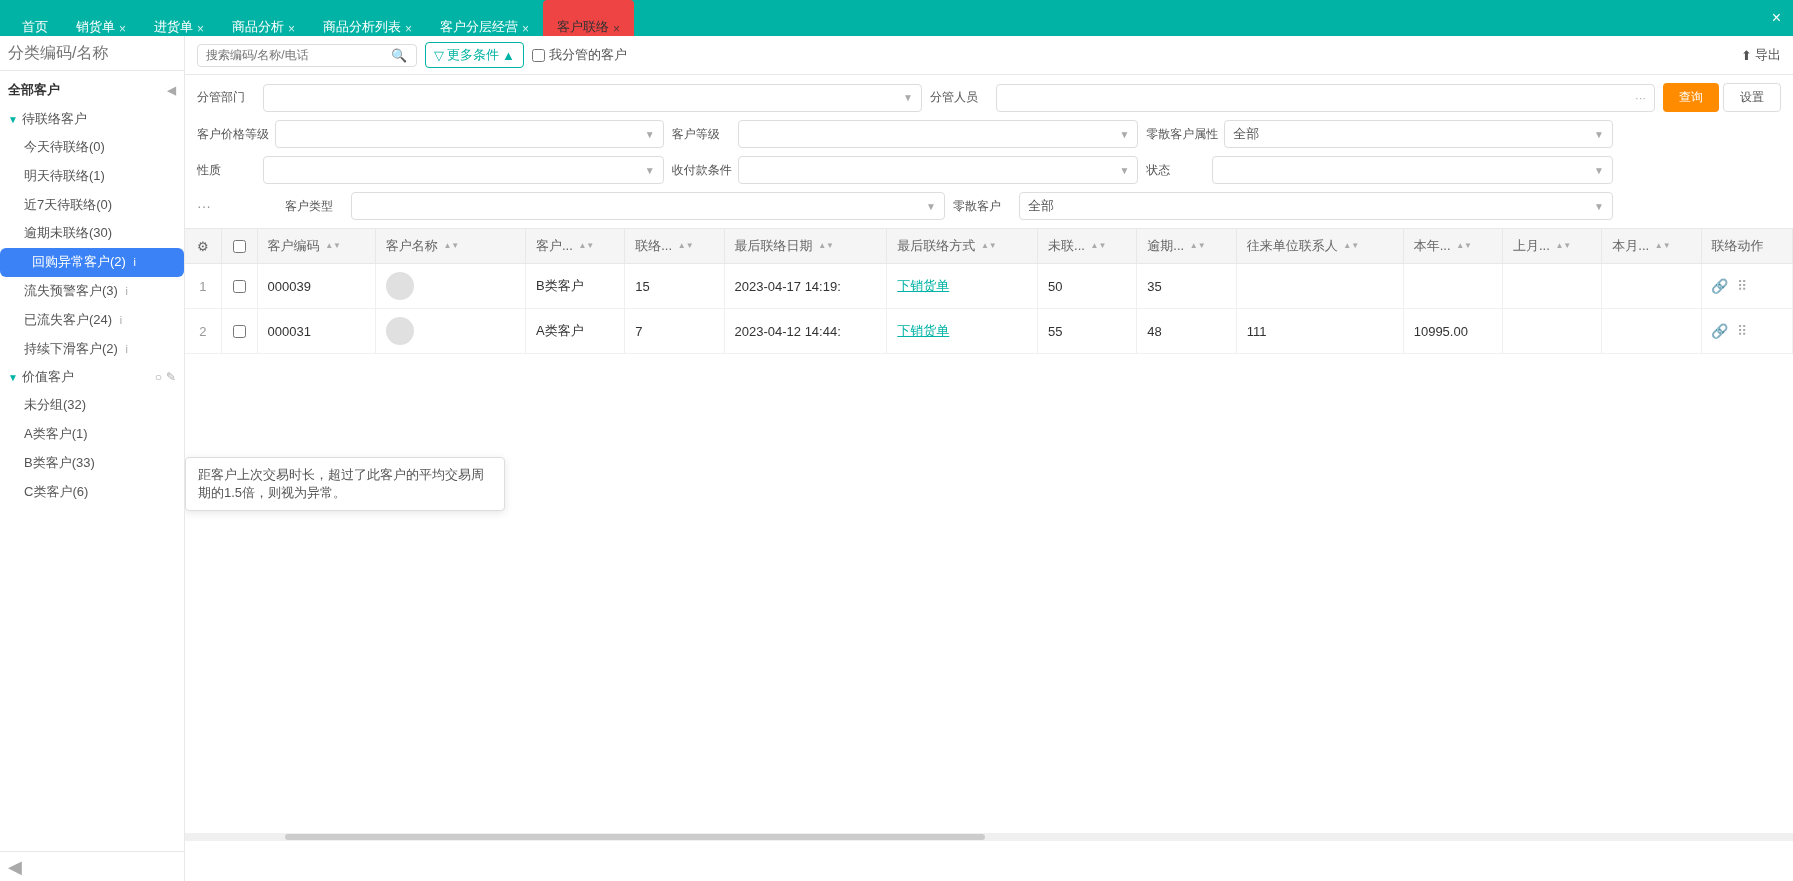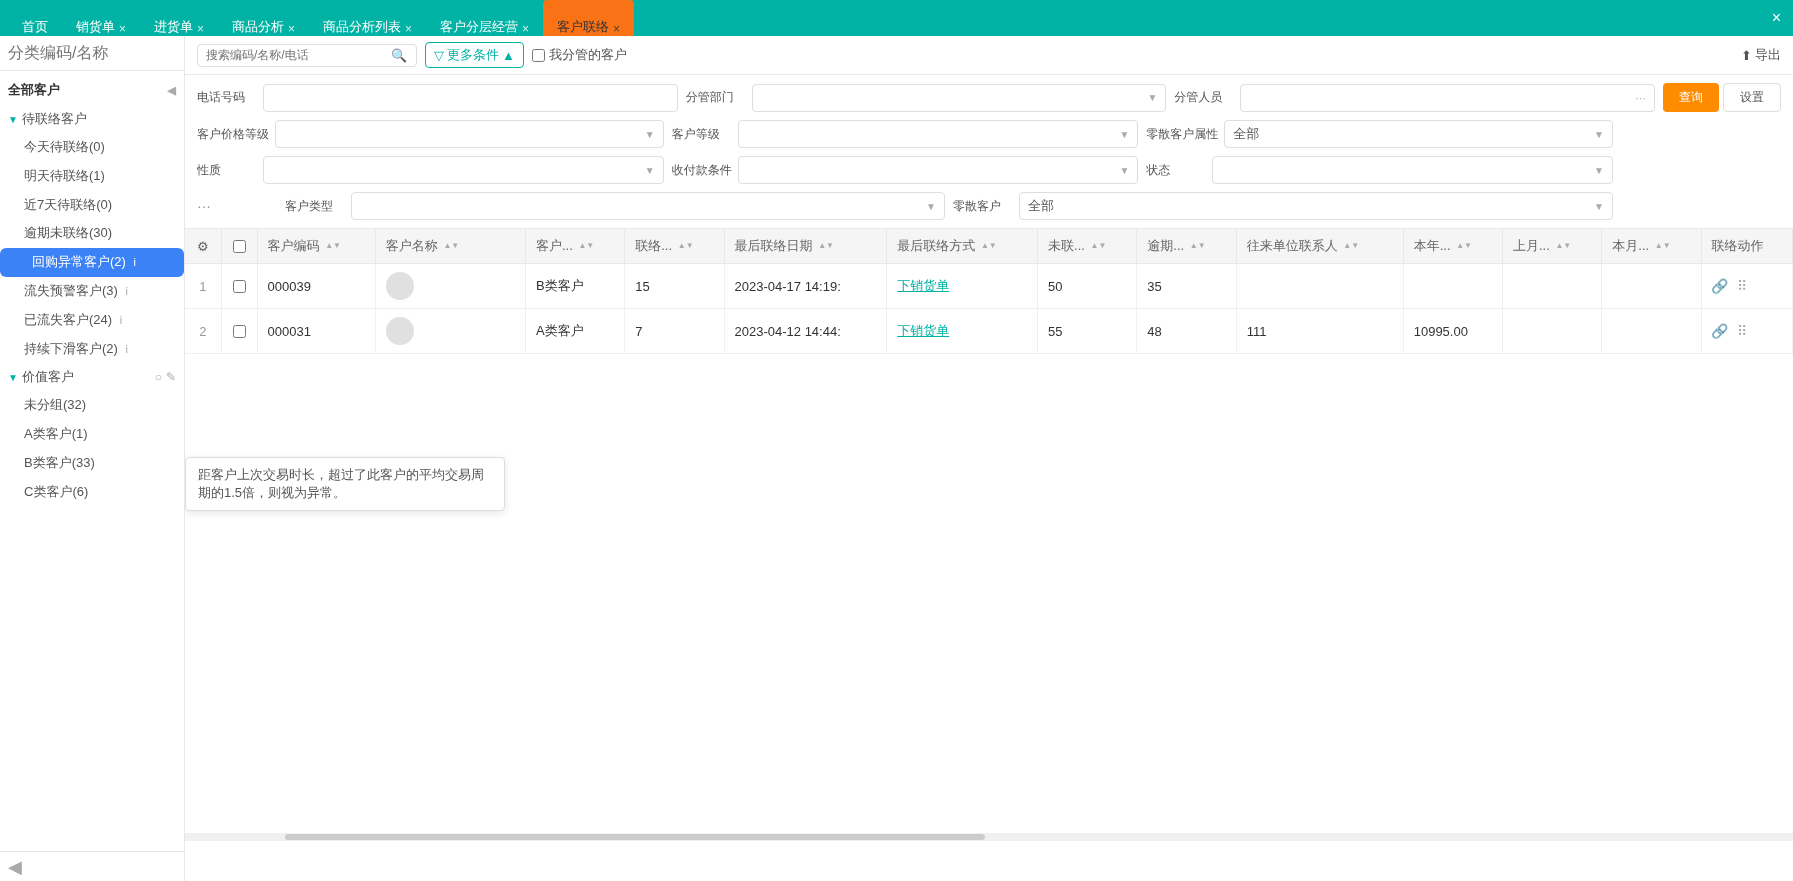--- a/index.html
+++ b/index.html
@@ -19,21 +19,21 @@
       padding: 0 14px;
       height: 36px;
       display: flex;
       align-items: flex-end;
       cursor: pointer;
       color: white;
       white-space: nowrap;
       font-size: 13px;
     }
     .nav-item.active {
-      background: #f97316;
+      background: #ef4444;
       color: #333;
       border-radius: 4px 4px 0 0;
     }
     .nav-close {
       margin-left: 4px;
       font-size: 12px;
       opacity: 0.8;
     }
     .top-nav-close {
       position: absolute;
@@ -514,24 +514,20 @@
       <div class="export-btn">
         <span>⬆</span>
         <span>导出</span>
       </div>
     </div>
 
     <div class="filter-area">
 
       <div class="filter-row">
         <div class="filter-item">
-          <span class="filter-label">电话号码</span>
-          <input class="filter-input" type="text" value="" style="">
-        </div>
-        <div class="filter-item">
           <span class="filter-label">分管部门</span>
           <div class="filter-select">
             <span></span>
             <span class="filter-select-chevron">▼</span>
           </div>
         </div>
         <div class="filter-item">
           <span class="filter-label">分管人员</span>
           <div class="filter-select">
             <span></span>

